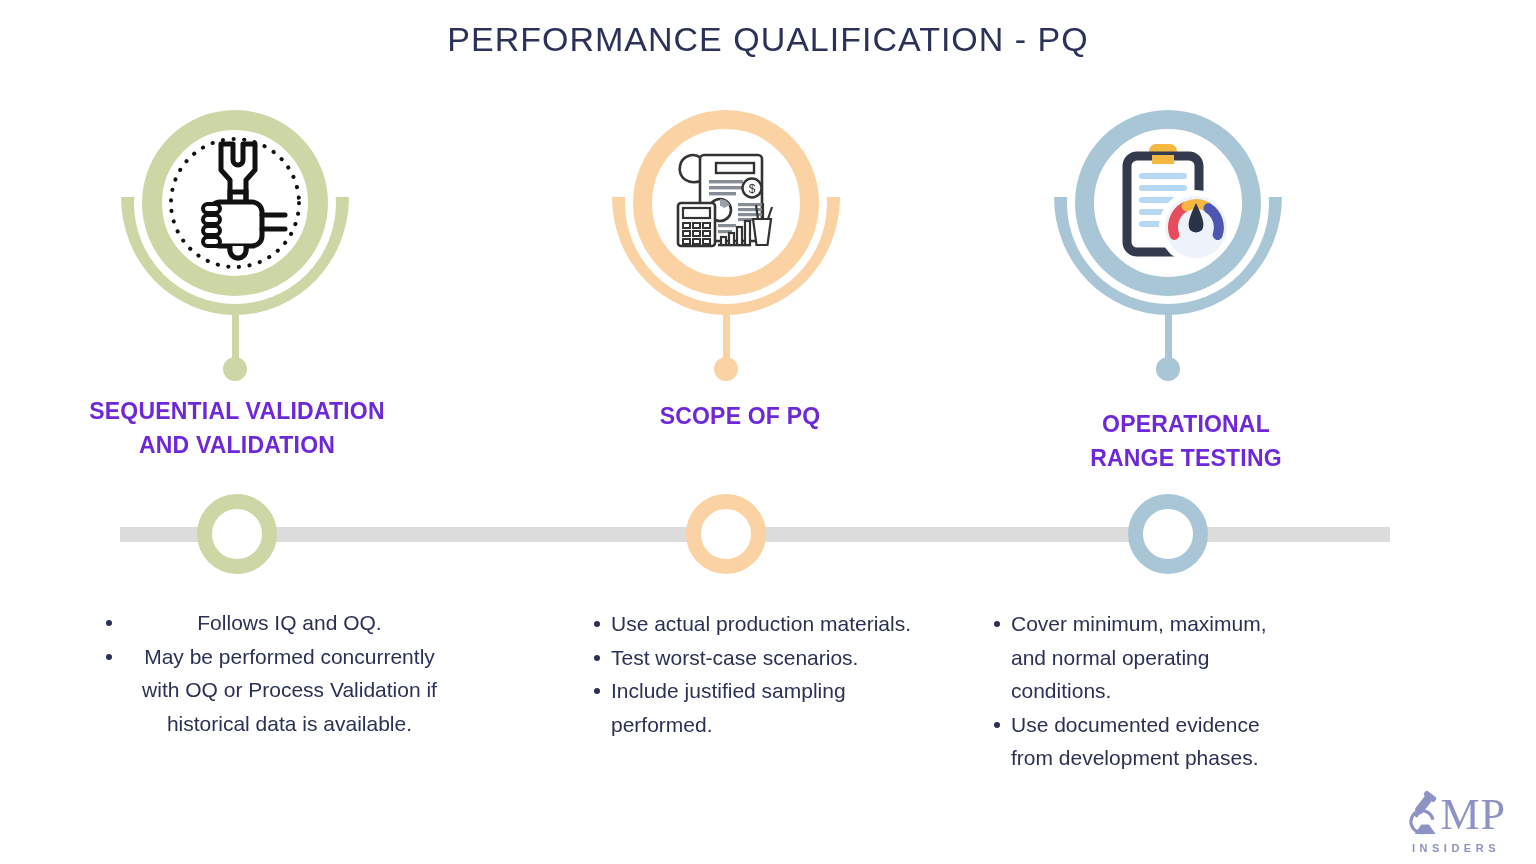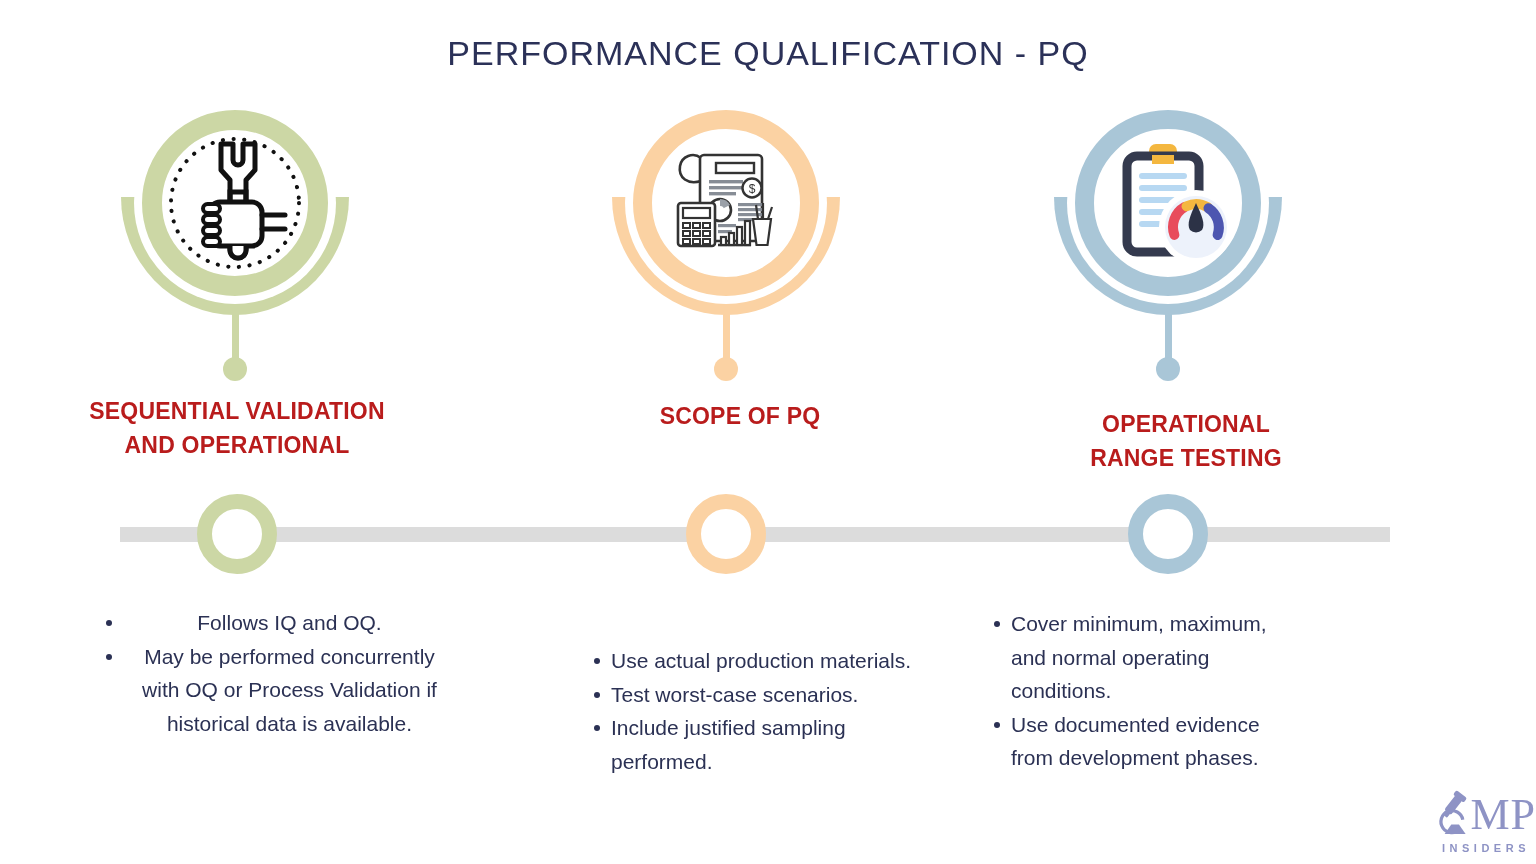--- a/index.html
+++ b/index.html
@@ -2,21 +2,21 @@
 <html><head>
 <meta charset="utf-8">
 <style>
   * { margin:0; padding:0; box-sizing:border-box; }
   html,body { background:#ffffff; }
   .canvas {
     position:relative; width:1536px; height:864px; background:#ffffff;
     font-family:"Liberation Sans", sans-serif; overflow:hidden;
   }
   .title {
-    position:absolute; top:34px; left:0; width:100%;
+    position:absolute; top:20px; left:0; width:100%;
     text-align:center; font-size:34px; font-weight:400; letter-spacing:1px;
     color:#2b3158;
   }
 
   
   .bubble { position:absolute; top:0; }
   .bowl {
     position:absolute; top:197px; width:228px; height:118px;
     border-radius:0 0 50% 50% / 0 0 100% 100%;
   }
@@ -34,21 +34,21 @@
 
   .c1 .bowl, .c1 .stem, .c1 .enddot { background:#ccd7a5; }
   .c1 .big-circle { border:20px solid #ccd7a5; }
   .c2 .bowl, .c2 .stem, .c2 .enddot { background:#fbd2a3; }
   .c2 .big-circle { border:19px solid #fbd2a3; }
   .c3 .bowl, .c3 .stem, .c3 .enddot { background:#a9c6d7; }
   .c3 .big-circle { border:19px solid #a9c6d7; }
 
   
   .col-title {
-    position:absolute; text-align:center; color:#b91c1c;
+    position:absolute; text-align:center; color:#6d28d9;
     font-size:23px; font-weight:700; line-height:34px; letter-spacing:0.2px;
   }
   .col-title span { display:block; white-space:nowrap; }
 
   
   .timeline-bar {
     position:absolute; left:120px; top:527px; width:1270px; height:15px;
     background:#dcdcdc;
   }
   .timeline-ring {
@@ -61,21 +61,21 @@
 
   
   .bullets { position:absolute; list-style:none; color:#2b3154; font-size:21px; line-height:33.5px; }
   .bullets li { position:relative; padding-left:23px; }
   .bullets li::before {
     content:""; position:absolute; left:6px; top:14px;
     width:6px; height:6px; border-radius:50%; background:#2b3154;
   }
 
   
-  .logo { position:absolute; right:0; bottom:10px; width:100px; text-align:center; color:#8e93c5; }
+  .logo { position:absolute; right:30px; bottom:10px; width:100px; text-align:center; color:#8e93c5; }
   .logo-row { display:flex; align-items:flex-end; justify-content:center; }
   .logo-mp { font-family:"Liberation Serif", serif; font-size:44px; line-height:44px; font-weight:400; letter-spacing:1px; }
   .logo-sub { font-size:11px; font-weight:700; letter-spacing:4.5px; margin-top:5px; }
 
   svg { display:block; }
 </style>
 </head>
 <body>
 
 <div class="canvas">
@@ -187,40 +187,40 @@
         </g>
         <path d="M94 64 C88 77 84.5 85 88 91 a8.5 8.5 0 0 0 12 0 c3.5 -6 0 -14 -6 -27 z" fill="#2c3246"></path>
       </svg>
     </div>
     <div class="stem" style="left:-3px;"></div>
     <div class="enddot" style="left:-12px;"></div>
   </div>
 
   <div class="col-title" style="left:47px; top:394px; width:380px;">
     <span>SEQUENTIAL VALIDATION</span>
-    <span>AND OPERATIONAL</span>
+    <span>AND VALIDATION</span>
   </div>
   <div class="col-title" style="left:550px; top:399px; width:380px;">
     <span>SCOPE OF PQ</span>
   </div>
   <div class="col-title" style="left:996px; top:407px; width:380px;">
     <span>OPERATIONAL</span>
     <span>RANGE TESTING</span>
   </div>
 
   <div class="timeline-bar"></div>
   <div class="timeline-ring ring-green" style="left:197px;"></div>
   <div class="timeline-ring ring-orange" style="left:686px;"></div>
   <div class="timeline-ring ring-blue" style="left:1128px;"></div>
 
   <ul class="bullets" style="left:100px; top:606px; width:356px;text-align:center;">
     <li>Follows IQ and OQ.</li>
     <li>May be performed concurrently with OQ or Process Validation if historical data is available.</li>
   </ul>
-  <ul class="bullets" style="left:588px; top:607px; width:345px;margin-top:37px;">
+  <ul class="bullets" style="left:588px; top:607px; width:345px;">
     <li>Use actual production materials.</li>
     <li>Test worst-case scenarios.</li>
     <li>Include justified sampling performed.</li>
   </ul>
   <ul class="bullets" style="left:988px; top:607px; width:290px;">
     <li>Cover minimum, maximum, and normal operating conditions.</li>
     <li>Use documented evidence from development phases.</li>
   </ul>
 
   <div class="logo">

